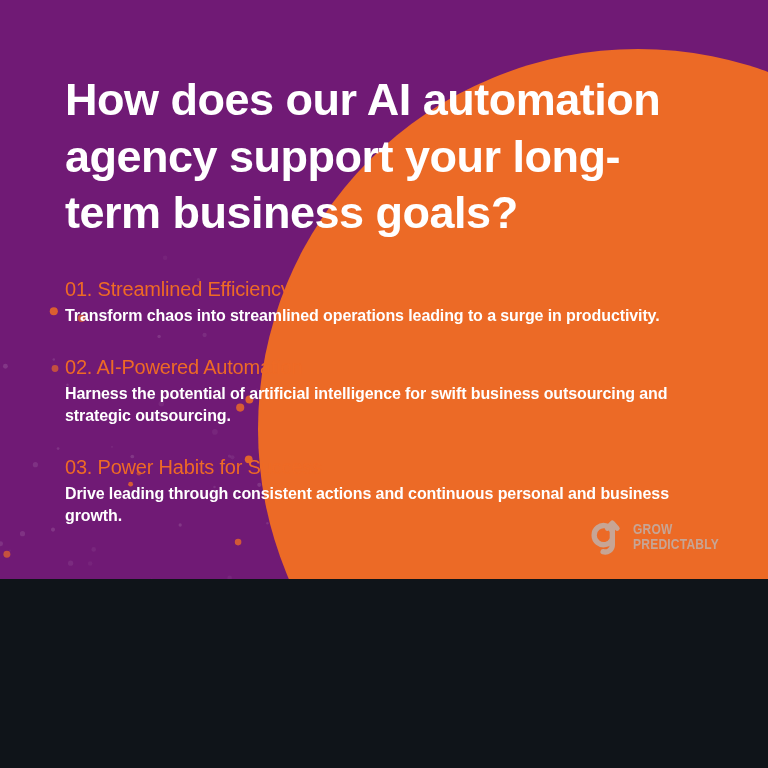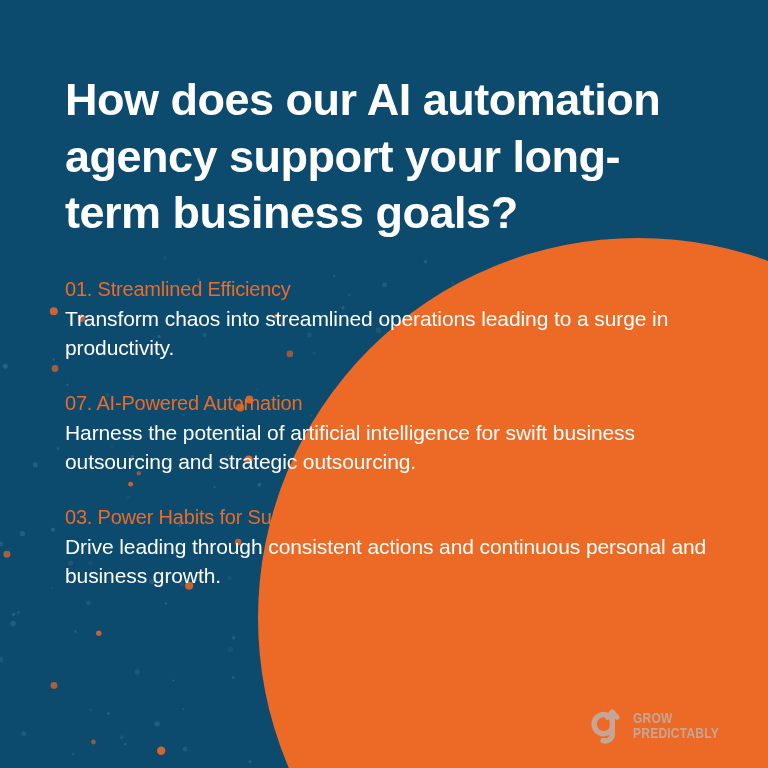--- a/index.html
+++ b/index.html
@@ -3,23 +3,23 @@
 <meta charset="utf-8">
 <style>
   html, body {
     margin: 0;
     padding: 0;
     background: #0f1419;
   }
   #poster {
     position: relative;
     width: 768px;
-    height: 768px;
+    height: 579px;
     overflow: hidden;
-    background: #0c4a6e;
+    background: #701a75;
     font-family: "Liberation Sans", sans-serif;
     -webkit-font-smoothing: antialiased;
   }
 
   
   #particles {
     position: absolute;
     inset: 0;
     z-index: 1;
     pointer-events: none;
@@ -70,22 +70,22 @@
     margin: 0 0 4px 0;
     color: #ee6a25;
     font-size: 20px;
     font-weight: 400;
     line-height: 1.2;
     letter-spacing: -0.2px;
   }
   .section-body {
     margin: 0;
     color: #ffffff;
-    font-size: 21px;
-    font-weight: 400;
+    font-size: 16px;
+    font-weight: 700;
     line-height: 1.38;
     letter-spacing: -0.1px;
     max-width: 650px;
   }
 
   
   #logo {
     position: absolute;
     z-index: 4;
     right: 28px;
@@ -324,21 +324,21 @@
     <h1 class="headline">How does our AI automation agency support your long-term business goals?</h1>
 
     <div class="sections">
 
       <div class="section">
         <h2 class="section-title">01. Streamlined Efficiency</h2>
         <p class="section-body">Transform chaos into streamlined operations leading to a surge in productivity.</p>
       </div>
 
       <div class="section">
-        <h2 class="section-title">07. AI-Powered Automation</h2>
+        <h2 class="section-title">02. AI-Powered Automation</h2>
         <p class="section-body">Harness the potential of artificial intelligence for swift business outsourcing and strategic outsourcing.</p>
       </div>
 
       <div class="section">
         <h2 class="section-title">03. Power Habits for Success</h2>
         <p class="section-body">Drive leading through consistent actions and continuous personal and business growth.</p>
       </div>
 
     </div>
   </div>

